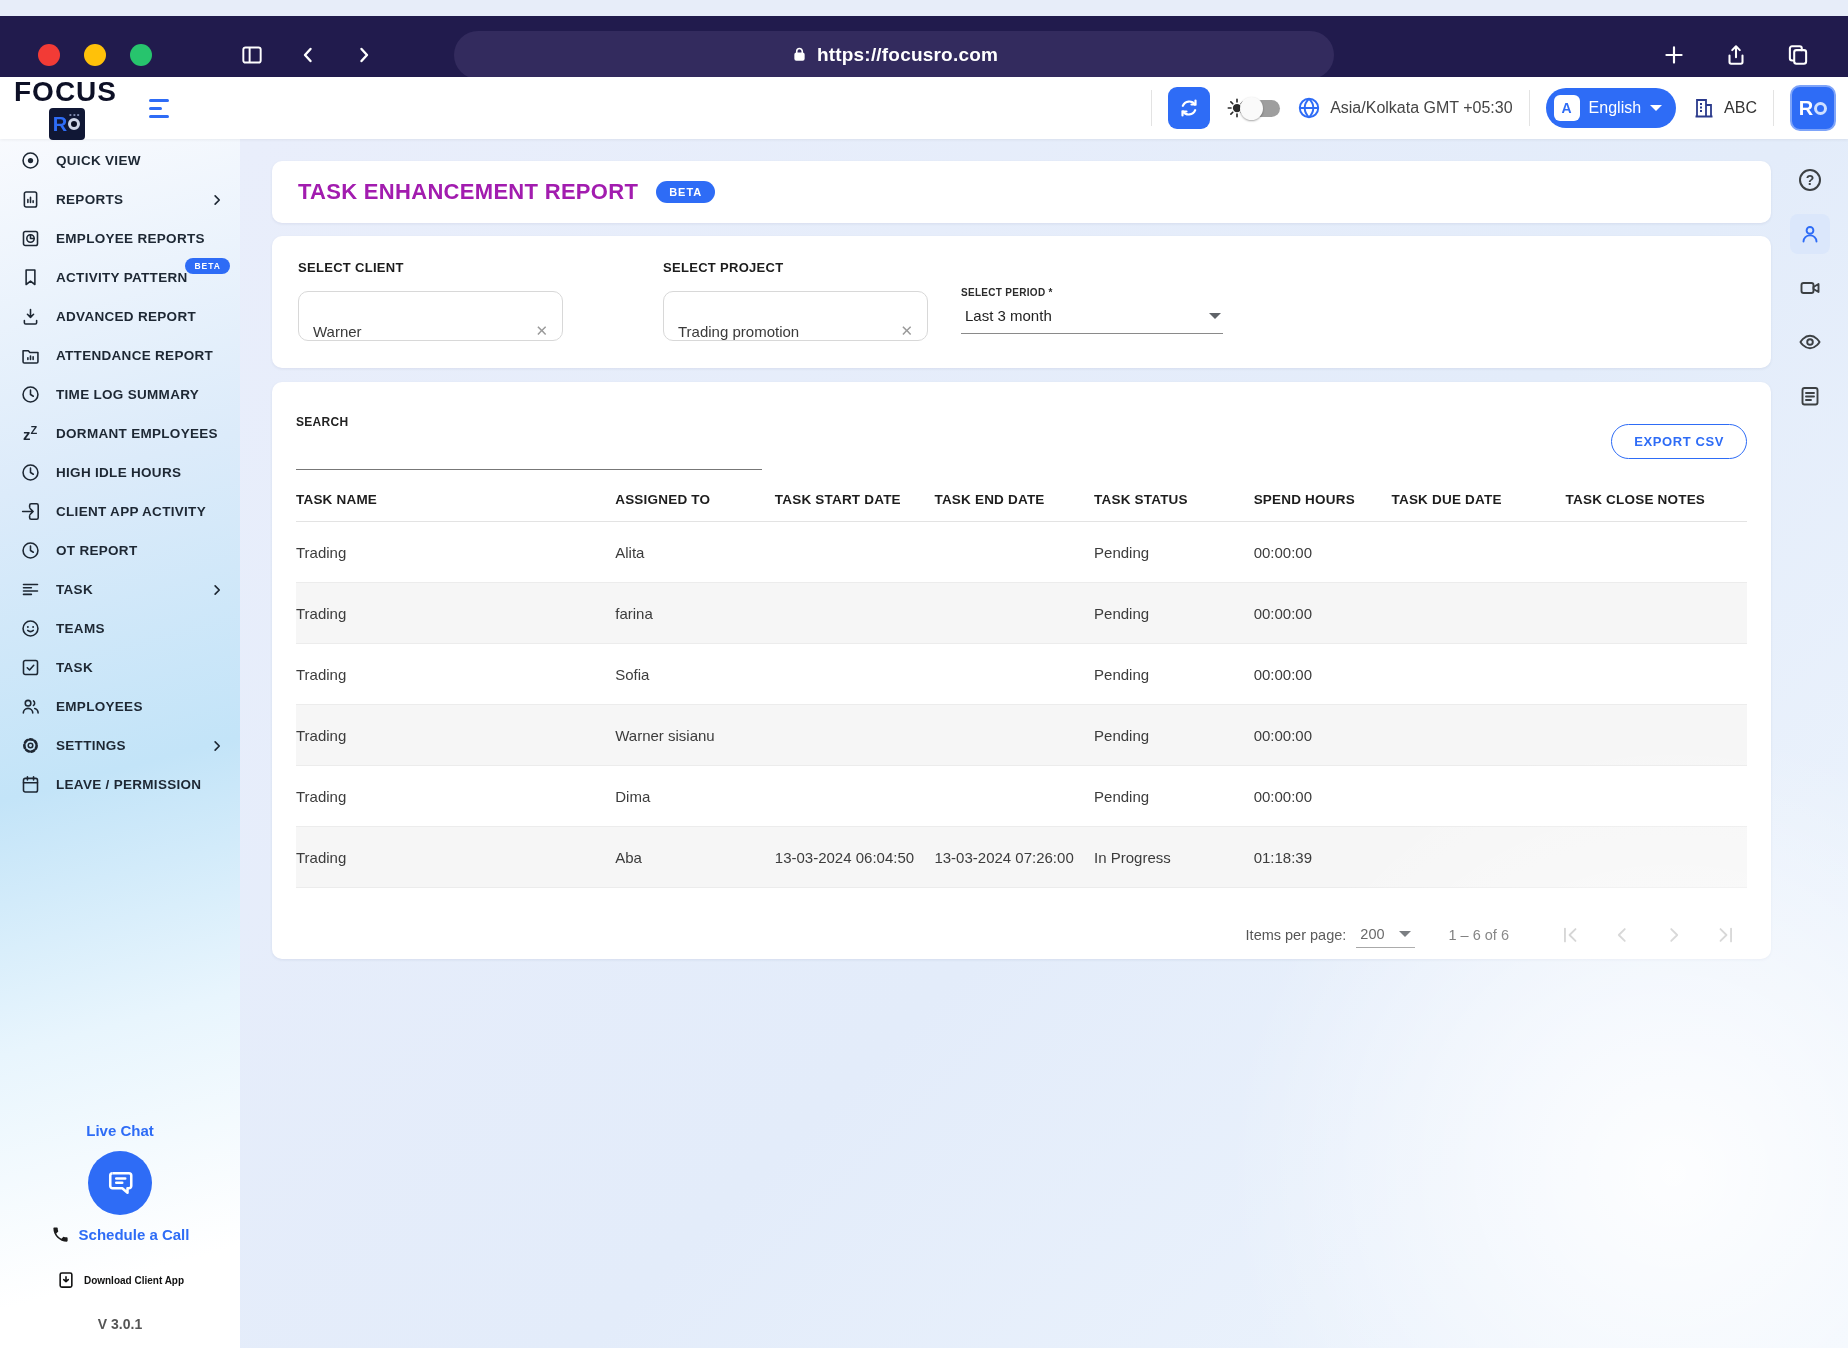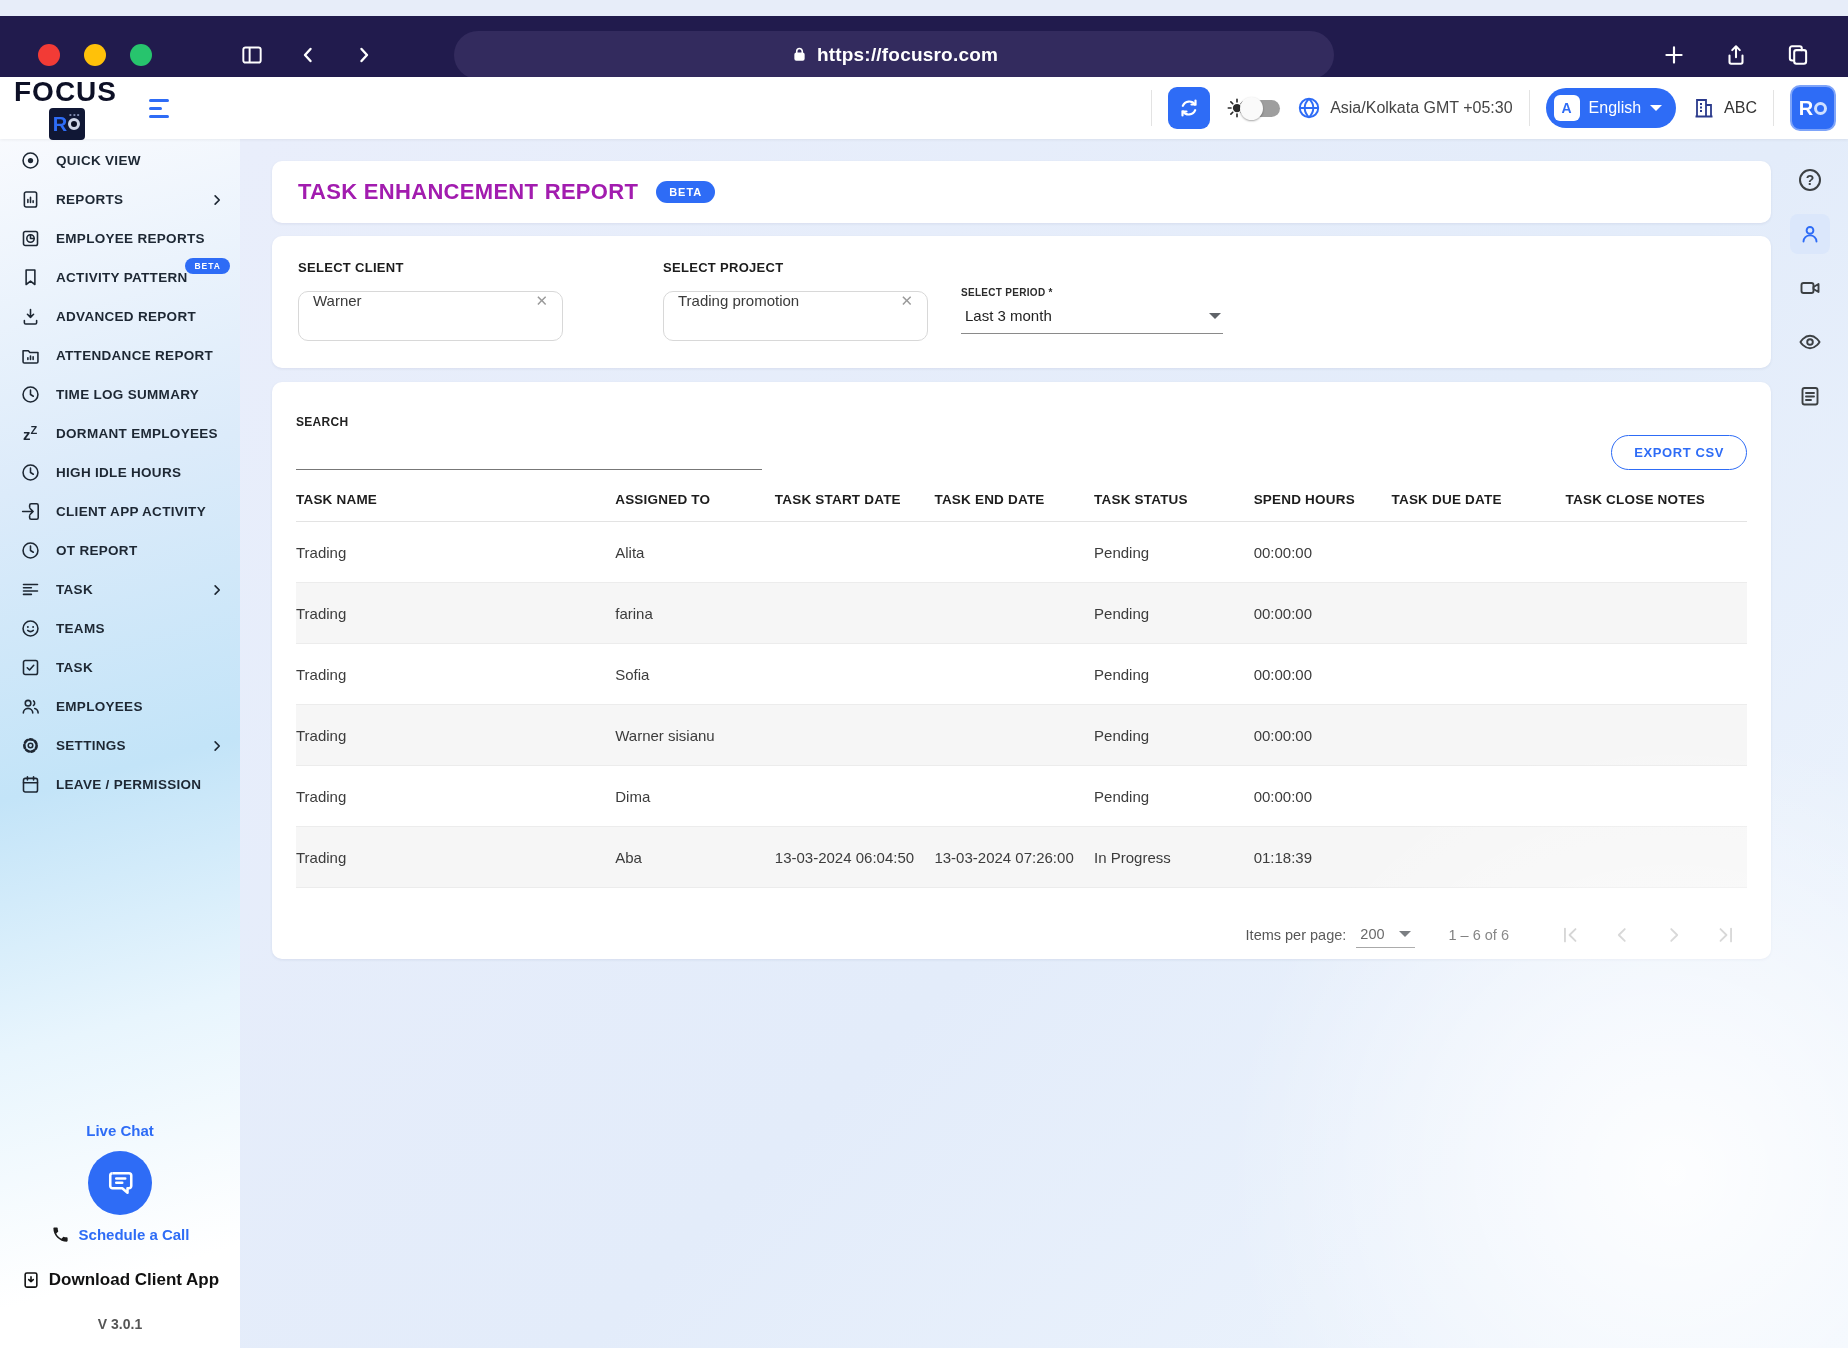--- a/index.html
+++ b/index.html
@@ -69,53 +69,53 @@
   .zz { font-weight:800; font-size:15px; line-height:1; }
   .zz sup { font-size:11px; }
   .side-footer { margin-top:auto; padding-bottom:16px; text-align:center; }
   .live-chat { color:#2e6cf6; font-weight:700; font-size:15px; cursor:pointer; }
   .chat-bubble { width:64px; height:64px; border-radius:50%; background:#2e6cf6; margin:12px auto 10px;
     display:flex; align-items:center; justify-content:center; cursor:pointer; color:#fff; }
   .schedule { display:flex; align-items:center; justify-content:center; gap:9px; color:#2e6cf6;
     font-weight:700; font-size:15px; cursor:pointer; }
   .schedule .ph { color:#222; display:flex; }
   .download-app { display:flex; align-items:center; justify-content:center; gap:8px; margin-top:26px;
-    color:#111; font-weight:700; font-size:17px; cursor:pointer; }
+    color:#111; font-weight:700; font-size:10px; cursor:pointer; }
   .version { margin-top:26px; color:#555; font-weight:700; font-size:14px; }
 
   
   .main { position:absolute; top:139px; left:240px; width:1608px; height:1209px;
     background:linear-gradient(135deg,#e9eefb 0%,#e3ecfa 55%,#eef5fd 100%); }
   .main::after { content:""; position:absolute; right:0; bottom:0; width:700px; height:700px;
     background:radial-gradient(circle at 75% 75%, rgba(255,255,255,.9) 0%, rgba(255,255,255,0) 60%); pointer-events:none; }
   .card { position:absolute; left:32px; width:1499px; background:#fff; border-radius:10px;
     box-shadow:0 1px 3px rgba(30,40,90,.08); }
   .title-card { top:22px; height:62px; display:flex; align-items:center; padding:0 26px; }
   .page-title { font-size:22px; font-weight:700; color:#a21caf; letter-spacing:.3px; }
   .beta-pill { margin-left:18px; background:#2e6cf6; color:#fff; font-size:11px; font-weight:700;
     letter-spacing:1px; padding:5px 13px; border-radius:13px; }
   .filter-card { top:97px; height:132px; padding:24px 26px 0 26px; display:flex; }
   .f-group { display:flex; flex-direction:column; }
   .f-label { font-size:13px; font-weight:700; color:#1c1c1c; letter-spacing:.3px; margin-bottom:16px; }
   .f-input { width:265px; height:50px; border:1px solid #d8d8d8; border-radius:10px;
-    display:flex; align-items:flex-start; padding:0 14px; font-size:15px; color:#3a3a3a; background:#fff; }
+    display:flex; align-items:flex-end; padding:0 14px; font-size:15px; color:#3a3a3a; background:#fff; }
   .f-input .val { flex:1; }
   .f-clear { border:none; background:none; color:#9a9a9a; font-size:15px; cursor:pointer; }
   .g-project { margin-left:100px; }
   .g-period { margin-left:33px; padding-top:27px; }
   .p-label { font-size:10px; font-weight:700; color:#2b2b2b; letter-spacing:.3px; }
   .p-select { width:262px; display:flex; align-items:center; border-bottom:1px solid #8a8a8a;
     padding:9px 2px 9px 4px; cursor:pointer; }
   .p-select .val { flex:1; font-size:15px; color:#222; }
   .caret { width:0; height:0; border-left:6px solid transparent; border-right:6px solid transparent;
     border-top:6px solid #5f6368; }
   .caret.white { border-top-color:#fff; }
 
   .table-card { top:243px; height:577px; padding:0 24px; }
-  .search-row { padding-top:30px; display:flex; align-items:flex-end; }
+  .search-row { padding-top:30px; display:flex; align-items:center; }
   .search-box { width:466px; }
   .search-label { font-size:12px; font-weight:700; color:#222; letter-spacing:.3px; }
   .search-line { margin-top:14px; border:none; border-bottom:1px solid #777; width:100%;
     font-size:15px; background:transparent; outline:none; padding:2px 0 6px; }
   .export-btn { margin-left:auto; border:1px solid #2e6cf6; background:#fff; color:#2e6cf6;
     font-weight:700; font-size:13px; letter-spacing:.6px; border-radius:18px; padding:9px 22px; cursor:pointer; }
   .thead { display:flex; align-items:center; height:44px; margin-top:8px; border-bottom:1px solid #e3e3e3; }
   .thead > div { font-size:13.5px; font-weight:700; color:#1d1d1d; letter-spacing:.2px; padding-right:8px; cursor:pointer; }
   .trow { display:flex; align-items:center; height:61px; border-bottom:1px solid #ececec; }
   .trow.alt { background:#f6f6f6; }

